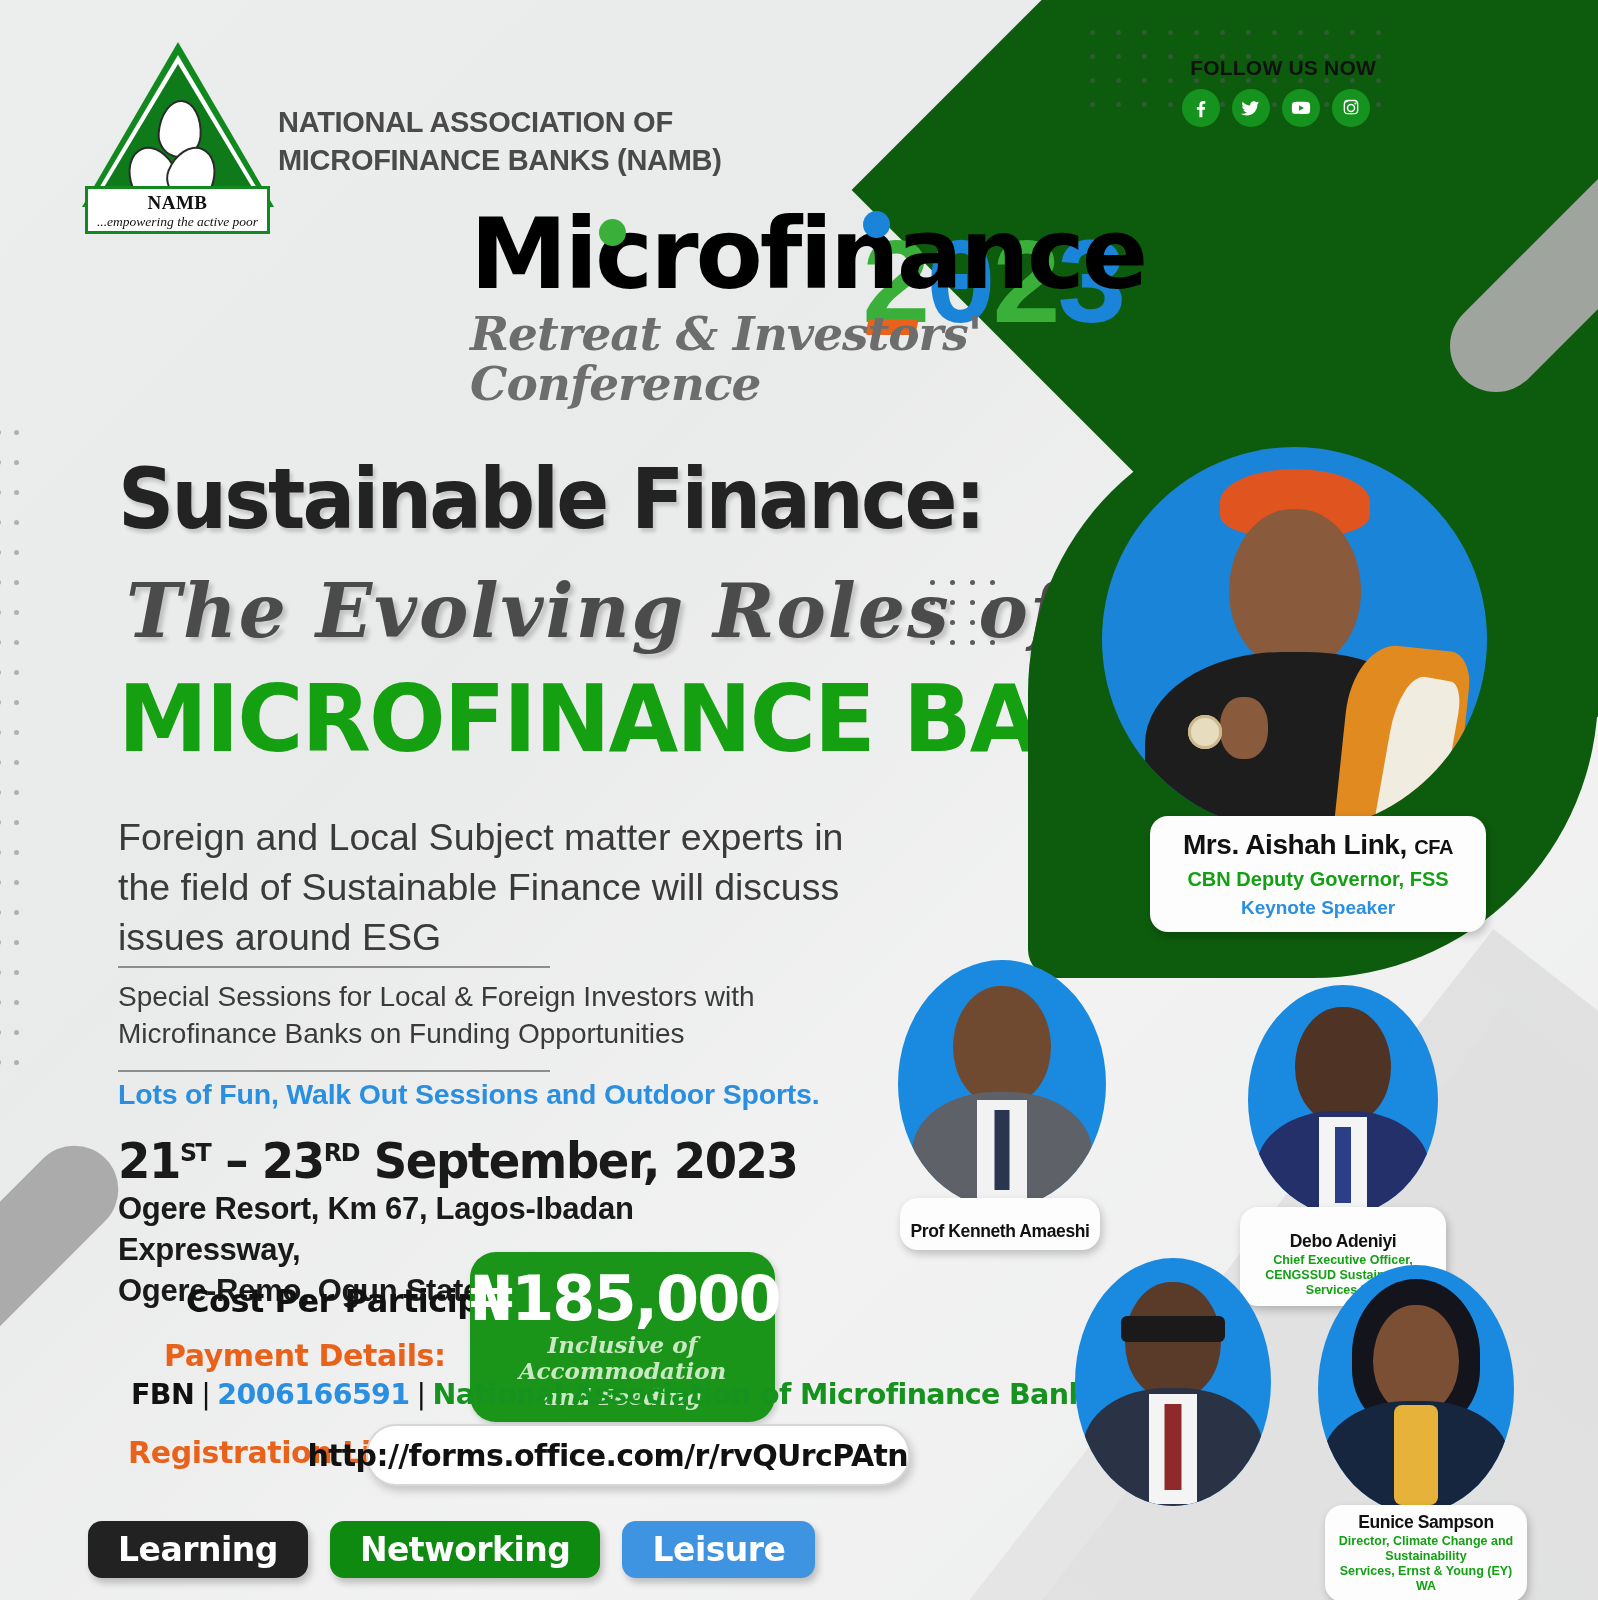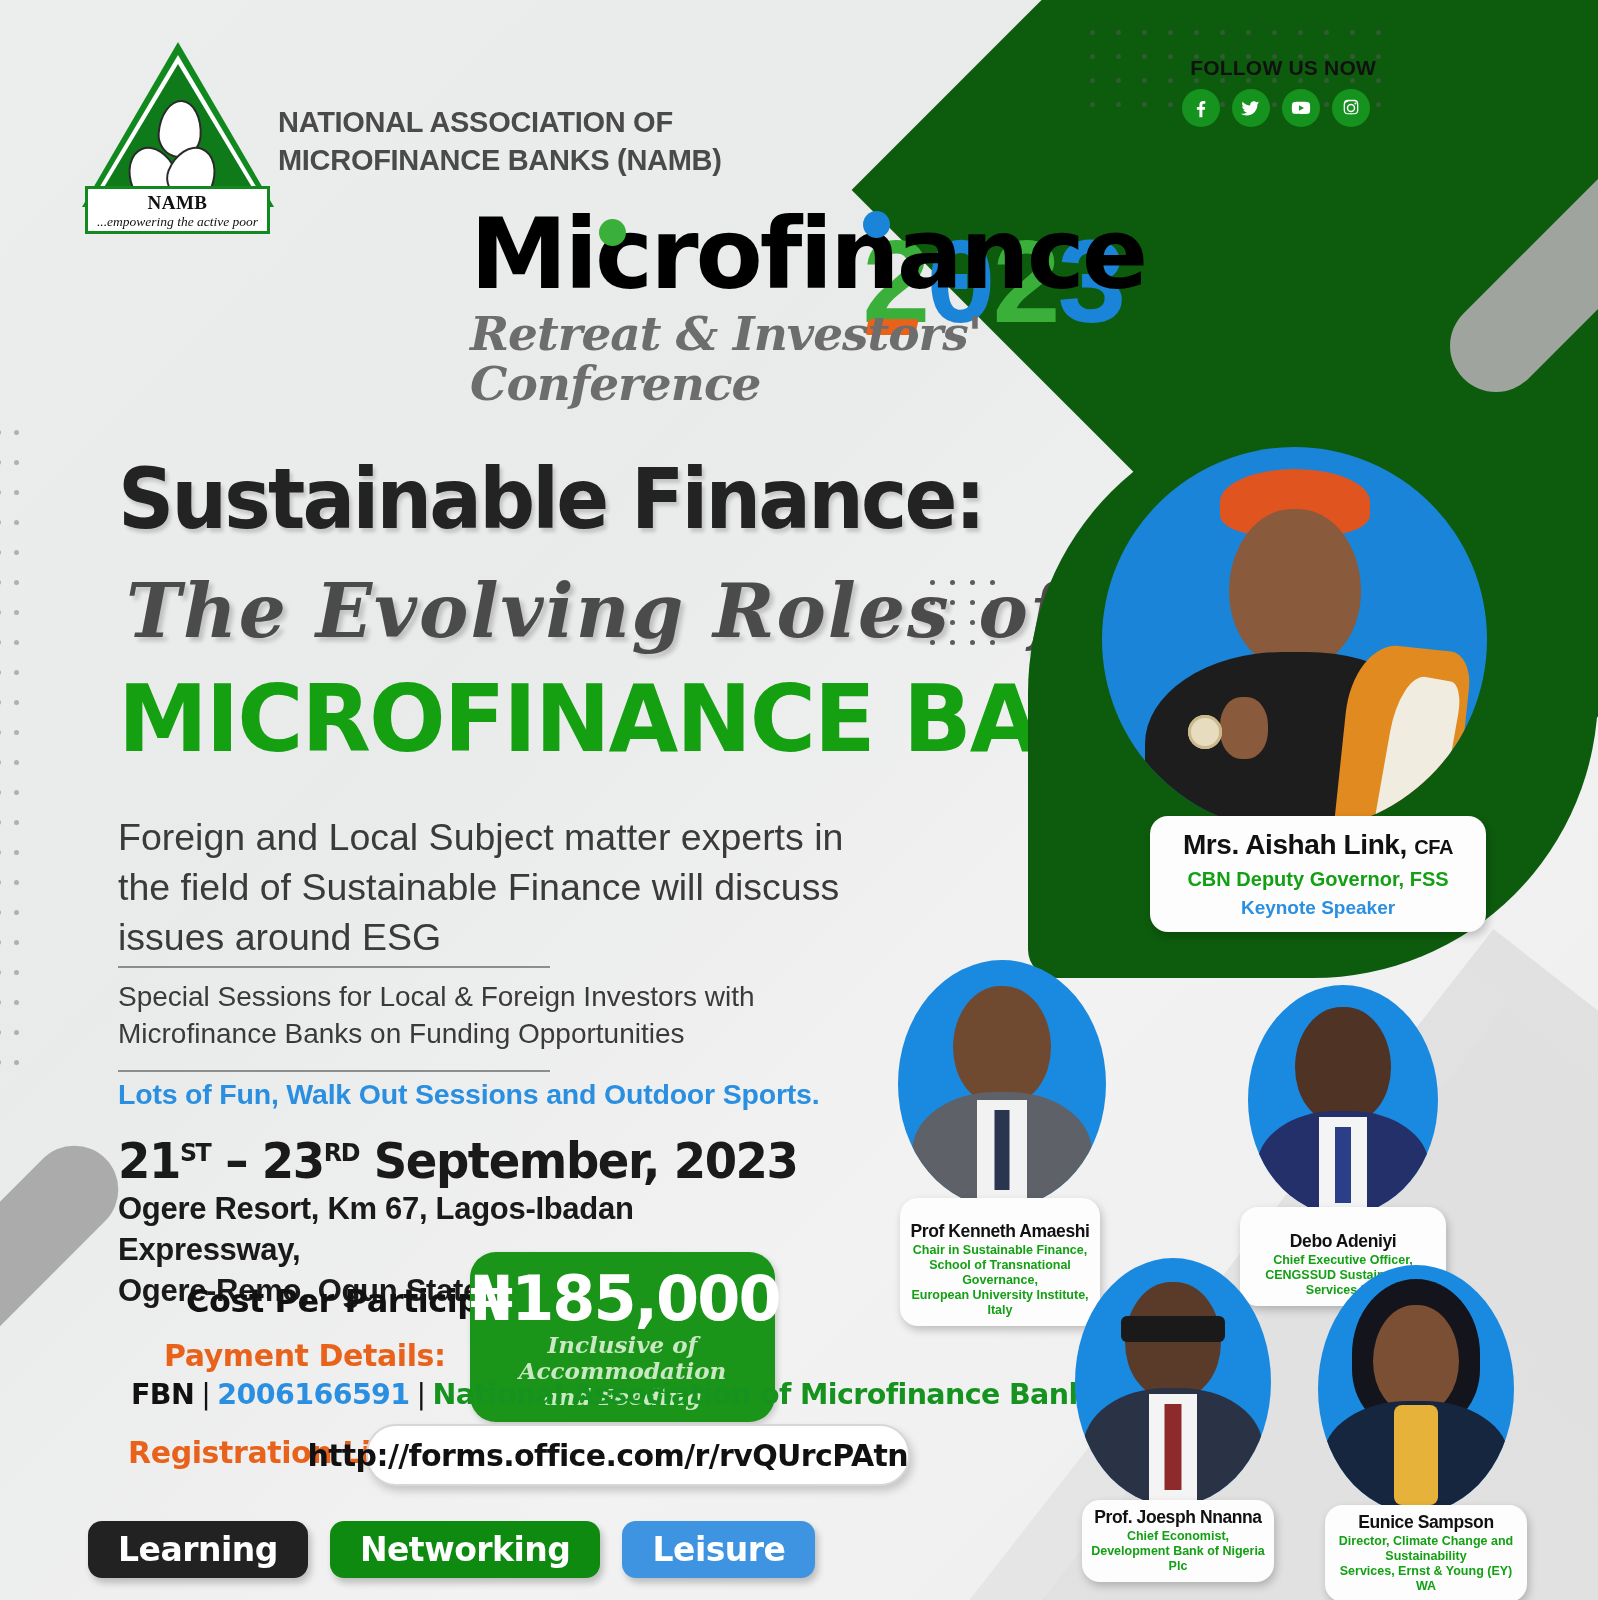--- a/index.html
+++ b/index.html
@@ -735,25 +735,20 @@
   </div>
 
   <div class="sp-photo ph-amaeshi">
     <div class="face head" style="top:26px; width:98px; height:118px; background:#6f4a31;"></div>
     <div class="face body-sh" style="top:132px; width:180px; height:130px; background:#5e6168;"></div>
     <div style="position:absolute; left:50%; transform:translateX(-50%); top:140px; width:50px; height:110px; background:#f2f2f2;"></div>
     <div style="position:absolute; left:50%; transform:translateX(-50%); top:150px; width:15px; height:80px; background:#2a3550;"></div>
   </div>
   <div class="card card-sm card-amaeshi">
     <div class="nm">Prof Kenneth Amaeshi</div>
-    <div class="rl">
-      <div>Chair in Sustainable Finance,</div>
-      <div>School of Transnational Governance,</div>
-      <div>European University Institute, Italy</div>
-    </div>
   </div>
 
   <div class="sp-photo ph-adeniyi">
     <div class="face head" style="top:22px; width:96px; height:116px; background:#4f3324;"></div>
     <div class="face body-sh" style="top:126px; width:172px; height:120px; background:#23306a;"></div>
     <div style="position:absolute; left:50%; transform:translateX(-50%); top:132px; width:48px; height:100px; background:#f4f4f4;"></div>
     <div style="position:absolute; left:50%; transform:translateX(-50%); top:142px; width:16px; height:76px; background:#2a3f88;"></div>
   </div>
   <div class="card card-sm card-adeniyi">
     <div class="nm">Debo Adeniyi</div>
@@ -763,27 +758,20 @@
     </div>
   </div>
 
   <div class="sp-photo ph-nnanna">
     <div class="face head" style="top:24px; width:96px; height:116px; background:#5a3a28;"></div>
     <div style="position:absolute; left:50%; transform:translateX(-50%); top:58px; width:104px; height:26px; background:#1a1a1a; border-radius:6px;"></div>
     <div class="face body-sh" style="top:130px; width:180px; height:130px; background:#2a3245;"></div>
     <div style="position:absolute; left:50%; transform:translateX(-50%); top:136px; width:48px; height:110px; background:#f4f4f4;"></div>
     <div style="position:absolute; left:50%; transform:translateX(-50%); top:146px; width:17px; height:86px; background:#8e2a2a;"></div>
   </div>
-  <div class="card card-sm card-nnanna">
-    <div class="nm">Prof. Joesph Nnanna</div>
-    <div class="rl">
-      <div>Chief Economist,</div>
-      <div>Development Bank of Nigeria Plc</div>
-    </div>
-  </div>
 
   <div class="sp-photo ph-sampson">
     <div style="position:absolute; left:50%; transform:translateX(-50%); top:14px; width:128px; height:150px; background:#14141c; border-radius:50% 50% 40% 40%;"></div>
     <div class="face head" style="top:40px; width:86px; height:108px; background:#7b4f33;"></div>
     <div class="face body-sh" style="top:136px; width:186px; height:124px; background:#16263f;"></div>
     <div style="position:absolute; left:50%; transform:translateX(-50%); top:140px; width:44px; height:100px; background:#e6b23a; border-radius:8px;"></div>
   </div>
   <div class="card card-sm card-sampson">
     <div class="nm">Eunice Sampson</div>
     <div class="rl">

